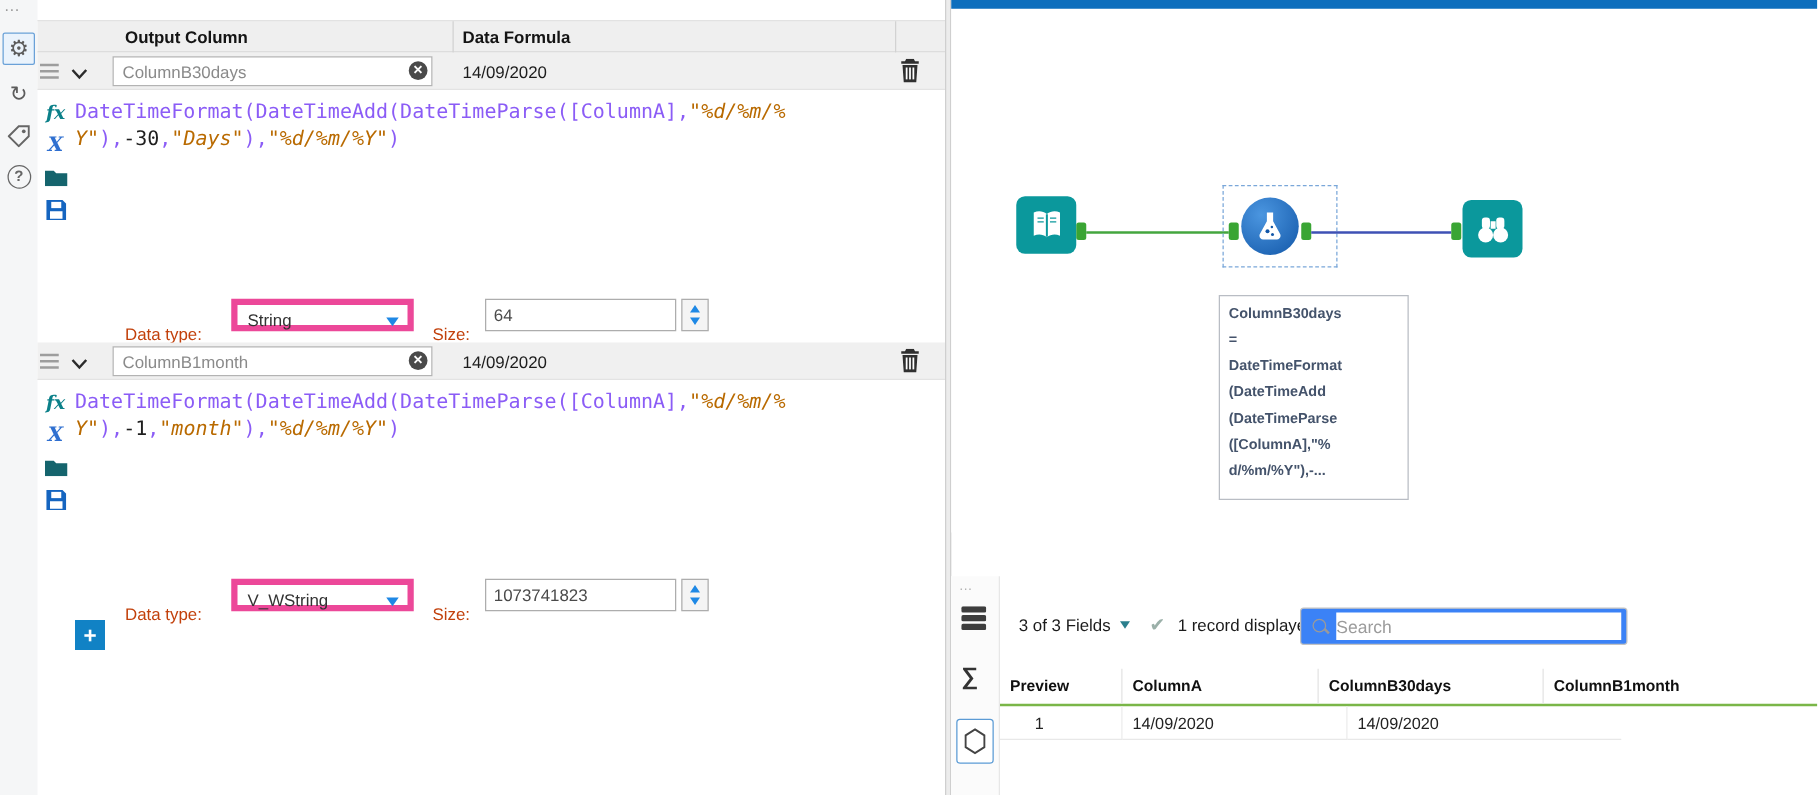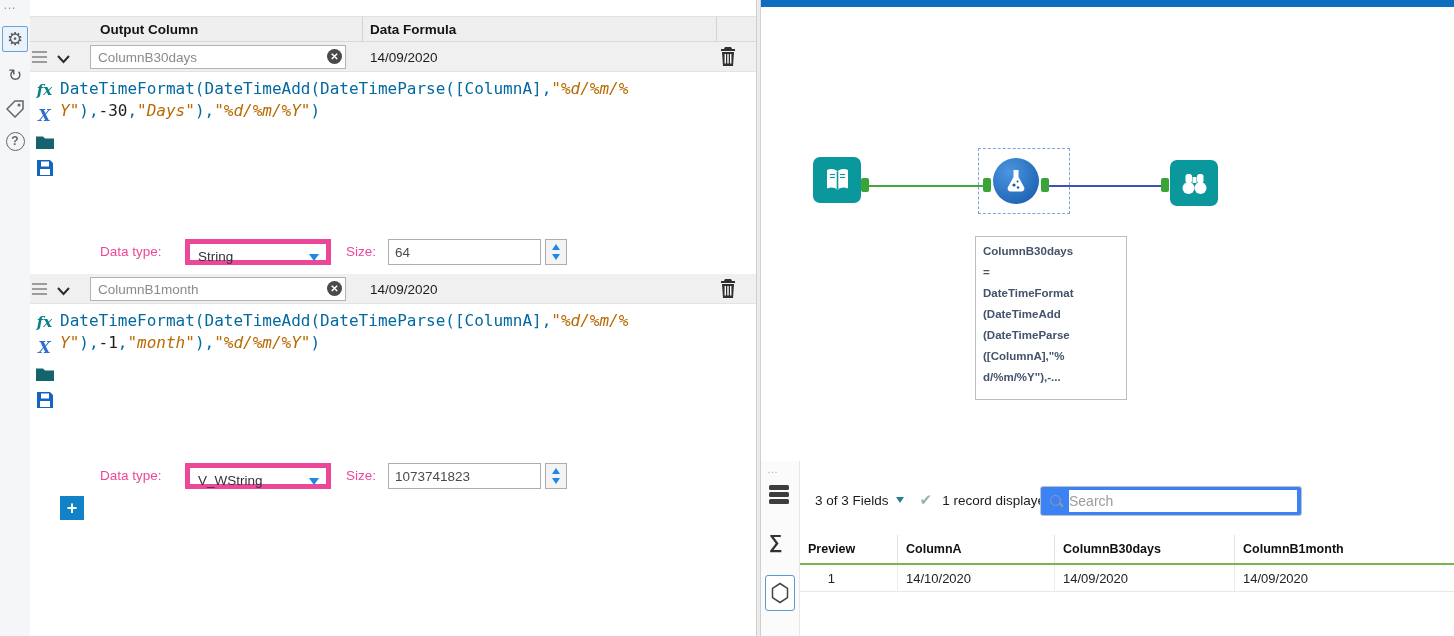--- a/index.html
+++ b/index.html
@@ -32,26 +32,26 @@
   .clear { position:absolute; left:297px; top:7px; width:15px; height:15px; border-radius:50%; background:#4a4a4a; color:#fff; font-size:10px; line-height:15px; text-align:center; font-weight:bold; cursor:pointer; }
   .preview { position:absolute; left:340px; top:8px; font-size:13.5px; color:#1c1c1c; }
   .trash { position:absolute; left:690px; top:5px; cursor:pointer; }
 
   .ebtns { position:absolute; left:2px; top:36px; width:26px; }
   .eb { display:flex; align-items:center; justify-content:center; width:25px; height:23px; margin-bottom:3px; background:transparent; border:none; cursor:pointer; }
   .eb.fx { font-family:"DejaVu Serif",serif; font-style:italic; font-weight:bold; font-size:15px; color:#0b8089; }
   .eb.chi { font-family:"DejaVu Serif",serif; font-style:italic; font-weight:bold; font-size:16px; color:#2f6fd0; }
 
   .code { position:absolute; left:30px; top:36px; width:570px; font-family:"DejaVu Sans Mono",monospace; font-size:16px; line-height:22px; word-break:break-all; white-space:pre-wrap; color:#0c7f86; cursor:text; }
-  .tk-f { color:#0369a1; }
+  .tk-f { color:#8b5cf6; }
   .tk-s { color:#b96a00; font-style:italic; }
   .tk-n { color:#1f1f1f; }
 
   .typerow { position:absolute; left:0; width:726px; height:28px; }
-  .lbl { position:absolute; top:6px; font-size:13.5px; color:#ec4899; }
+  .lbl { position:absolute; top:22px; font-size:13.5px; color:#c2410c; }
   .dtlabel { left:70px; }
   .szlabel { left:316px; }
   .select { position:absolute; left:155px; top:1px; width:146px; height:26px; border:5px solid #ec4899; background:#fff; cursor:pointer; }
   .select span { position:absolute; left:8px; top:5px; font-size:13.5px; color:#333; }
   .select .caret { position:absolute; right:7px; top:10px; width:0; height:0; border-left:5px solid transparent; border-right:5px solid transparent; border-top:7px solid #1e88e5; }
   .size { position:absolute; left:358px; top:1px; width:153px; height:26px; border:1px solid #adadad; background:#fff; font-family:"Liberation Sans",sans-serif; font-size:13.5px; color:#4a4a4a; padding:0 6px; outline:none; }
   .spin { position:absolute; left:515px; top:1px; width:22px; height:26px; border:1px solid #adadad; background:#f4f4f4; cursor:pointer; }
   .spin .up, .spin .dn { position:absolute; left:50%; transform:translateX(-50%); width:0; height:0; border-left:4.5px solid transparent; border-right:4.5px solid transparent; }
   .spin .up { top:4px; border-bottom:6px solid #1e88e5; }
   .spin .dn { bottom:4px; border-top:6px solid #1e88e5; }
@@ -340,21 +340,20 @@
       <div class="thead">
           <div class="cell c0">Preview</div>
           <div class="cell c1">ColumnA</div>
           <div class="cell c2">ColumnB30days</div>
           <div class="cell c3">ColumnB1month</div>
         </div>
       <div class="green-line"></div>
       <div>
           <div class="trow">
             <div class="cell c0">1</div>
-            <div class="cell c1">14/10/2020</div>
             <div class="cell c2">14/09/2020</div>
             <div class="cell c3">14/09/2020</div>
           </div>
         </div>
     </div>
   </div>
 
 </div>
 
 </body></html>

